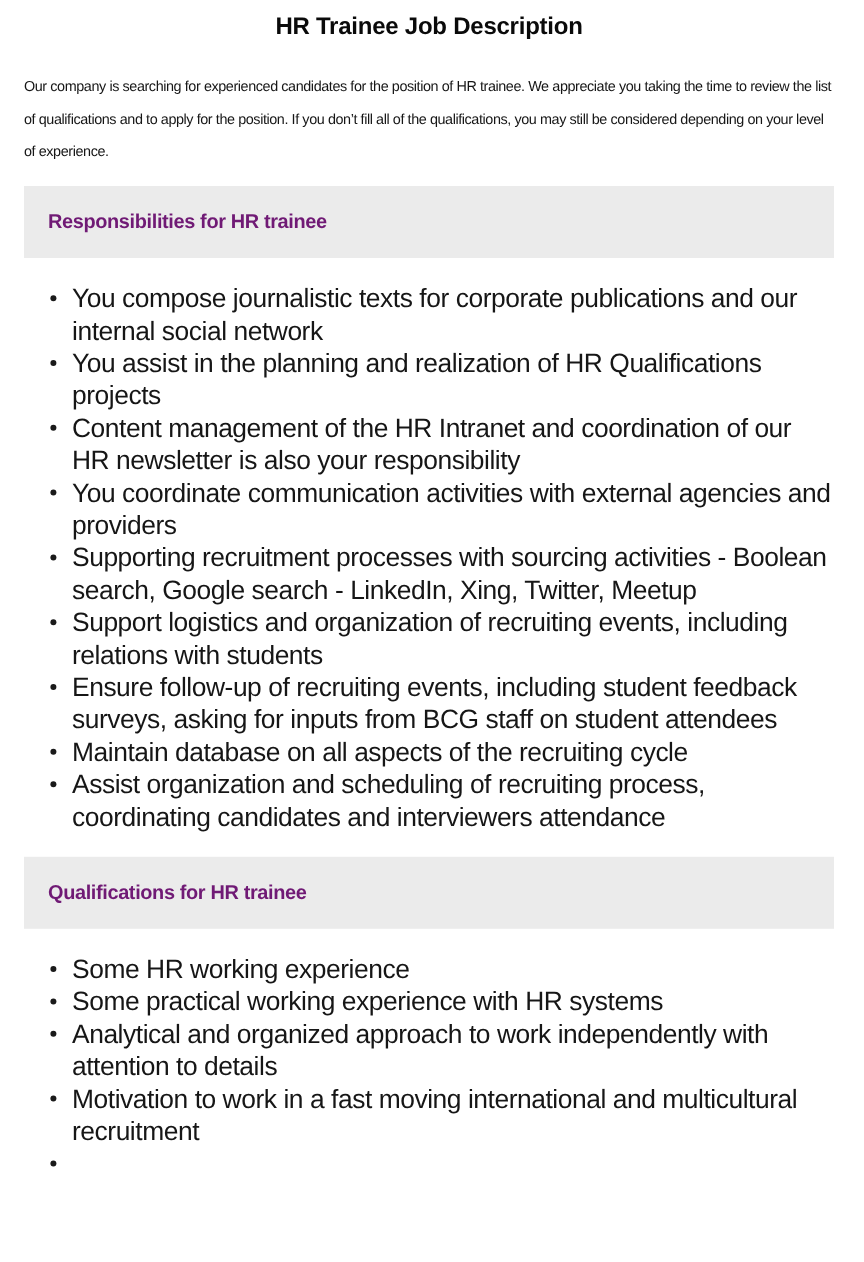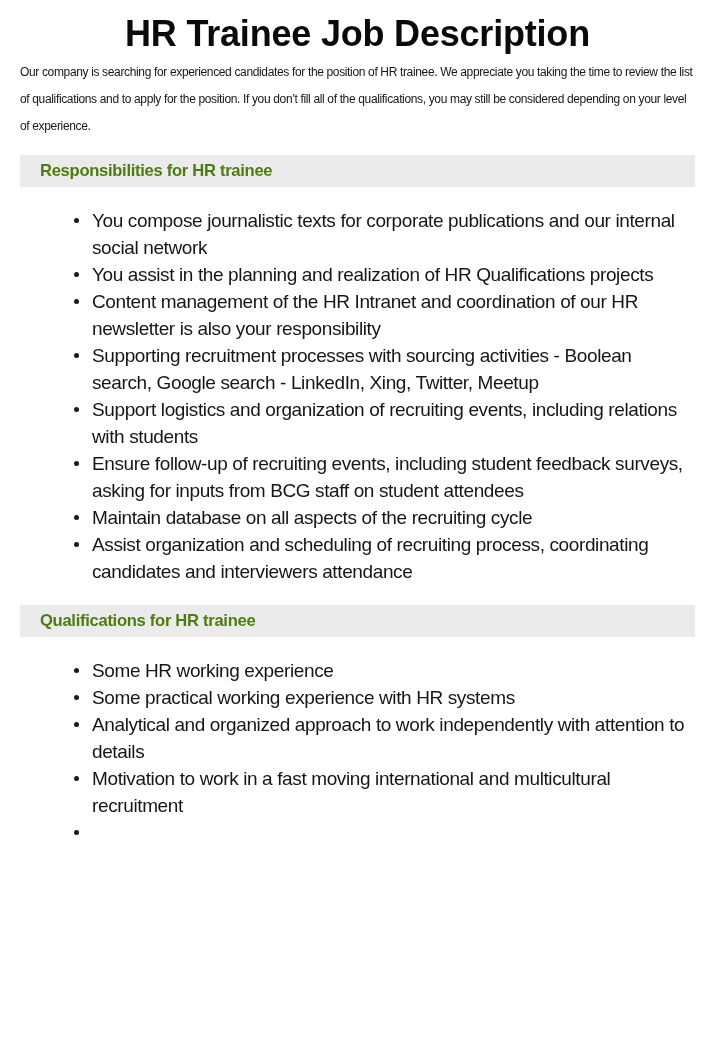--- a/index.html
+++ b/index.html
@@ -16,61 +16,60 @@
     }
     .page {
       position: absolute;
       left: 20px;
       top: 0;
       width: 675px;
     }
     .title {
       font-family: "Liberation Sans", sans-serif;
       font-weight: 700;
-      font-size: 36px;
+      font-size: 20px;
       line-height: 44px;
       text-align: center;
-      padding-top: 12px;
+      padding-top: 0px;
       height: 46px;
       letter-spacing: -0.2px;
       color: #0a0a0a;
     }
     .intro {
       margin-top: 13px;
       font-size: 12px;
       line-height: 27px;
       letter-spacing: -0.35px;
       color: #161616;
     }
     .section-band {
       background: #ebebeb;
-      height: 32px;
+      height: 60px;
       padding-left: 20px;
       display: flex;
       align-items: center;
       font-weight: 700;
       font-size: 16.6px;
       letter-spacing: -0.3px;
-      color: #4d7c0f;
+      color: #701a75;
     }
     .band-1 { margin-top: 15px; }
     .band-2 { margin-top: 20px; }
     ul.bullets {
       list-style: none;
       padding-left: 40px;
     }
     .list-1 { margin-top: 20px; }
     .list-2 { margin-top: 20px; }
     ul.bullets li {
       position: relative;
-      font-size: 19px;
+      font-size: 22px;
       line-height: 27px;
       letter-spacing: -0.38px;
       color: #161616;
-      margin-left: 32px;
     }
     ul.bullets li .dot {
       position: absolute;
       left: -18px;
       top: 11px;
       width: 5px;
       height: 5px;
       border-radius: 50%;
       background: #1a1a1a;
     }
@@ -81,20 +80,21 @@
 <div class="page">
   <h1 class="title">HR Trainee Job Description</h1>
   <p class="intro">Our company is searching for experienced candidates for the position of HR trainee. We appreciate you taking the time to review the list of qualifications and to apply for the position. If you don’t fill all of the qualifications, you may still be considered depending on your level of experience.</p>
 
   <section>
     <div class="section-band band-1">Responsibilities for HR trainee</div>
     <ul class="bullets list-1">
       <li><span class="dot"></span><span>You compose journalistic texts for corporate publications and our internal social network</span></li>
       <li><span class="dot"></span><span>You assist in the planning and realization of HR Qualifications projects</span></li>
       <li><span class="dot"></span><span>Content management of the HR Intranet and coordination of our HR newsletter is also your responsibility</span></li>
+      <li><span class="dot"></span><span>You coordinate communication activities with external agencies and providers</span></li>
       <li><span class="dot"></span><span>Supporting recruitment processes with sourcing activities - Boolean search, Google search - LinkedIn, Xing, Twitter, Meetup</span></li>
       <li><span class="dot"></span><span>Support logistics and organization of recruiting events, including relations with students</span></li>
       <li><span class="dot"></span><span>Ensure follow-up of recruiting events, including student feedback surveys, asking for inputs from BCG staff on student attendees</span></li>
       <li><span class="dot"></span><span>Maintain database on all aspects of the recruiting cycle</span></li>
       <li><span class="dot"></span><span>Assist organization and scheduling of recruiting process, coordinating candidates and interviewers attendance</span></li>
     </ul>
   </section>
 
   <section>
     <div class="section-band band-2">Qualifications for HR trainee</div>

